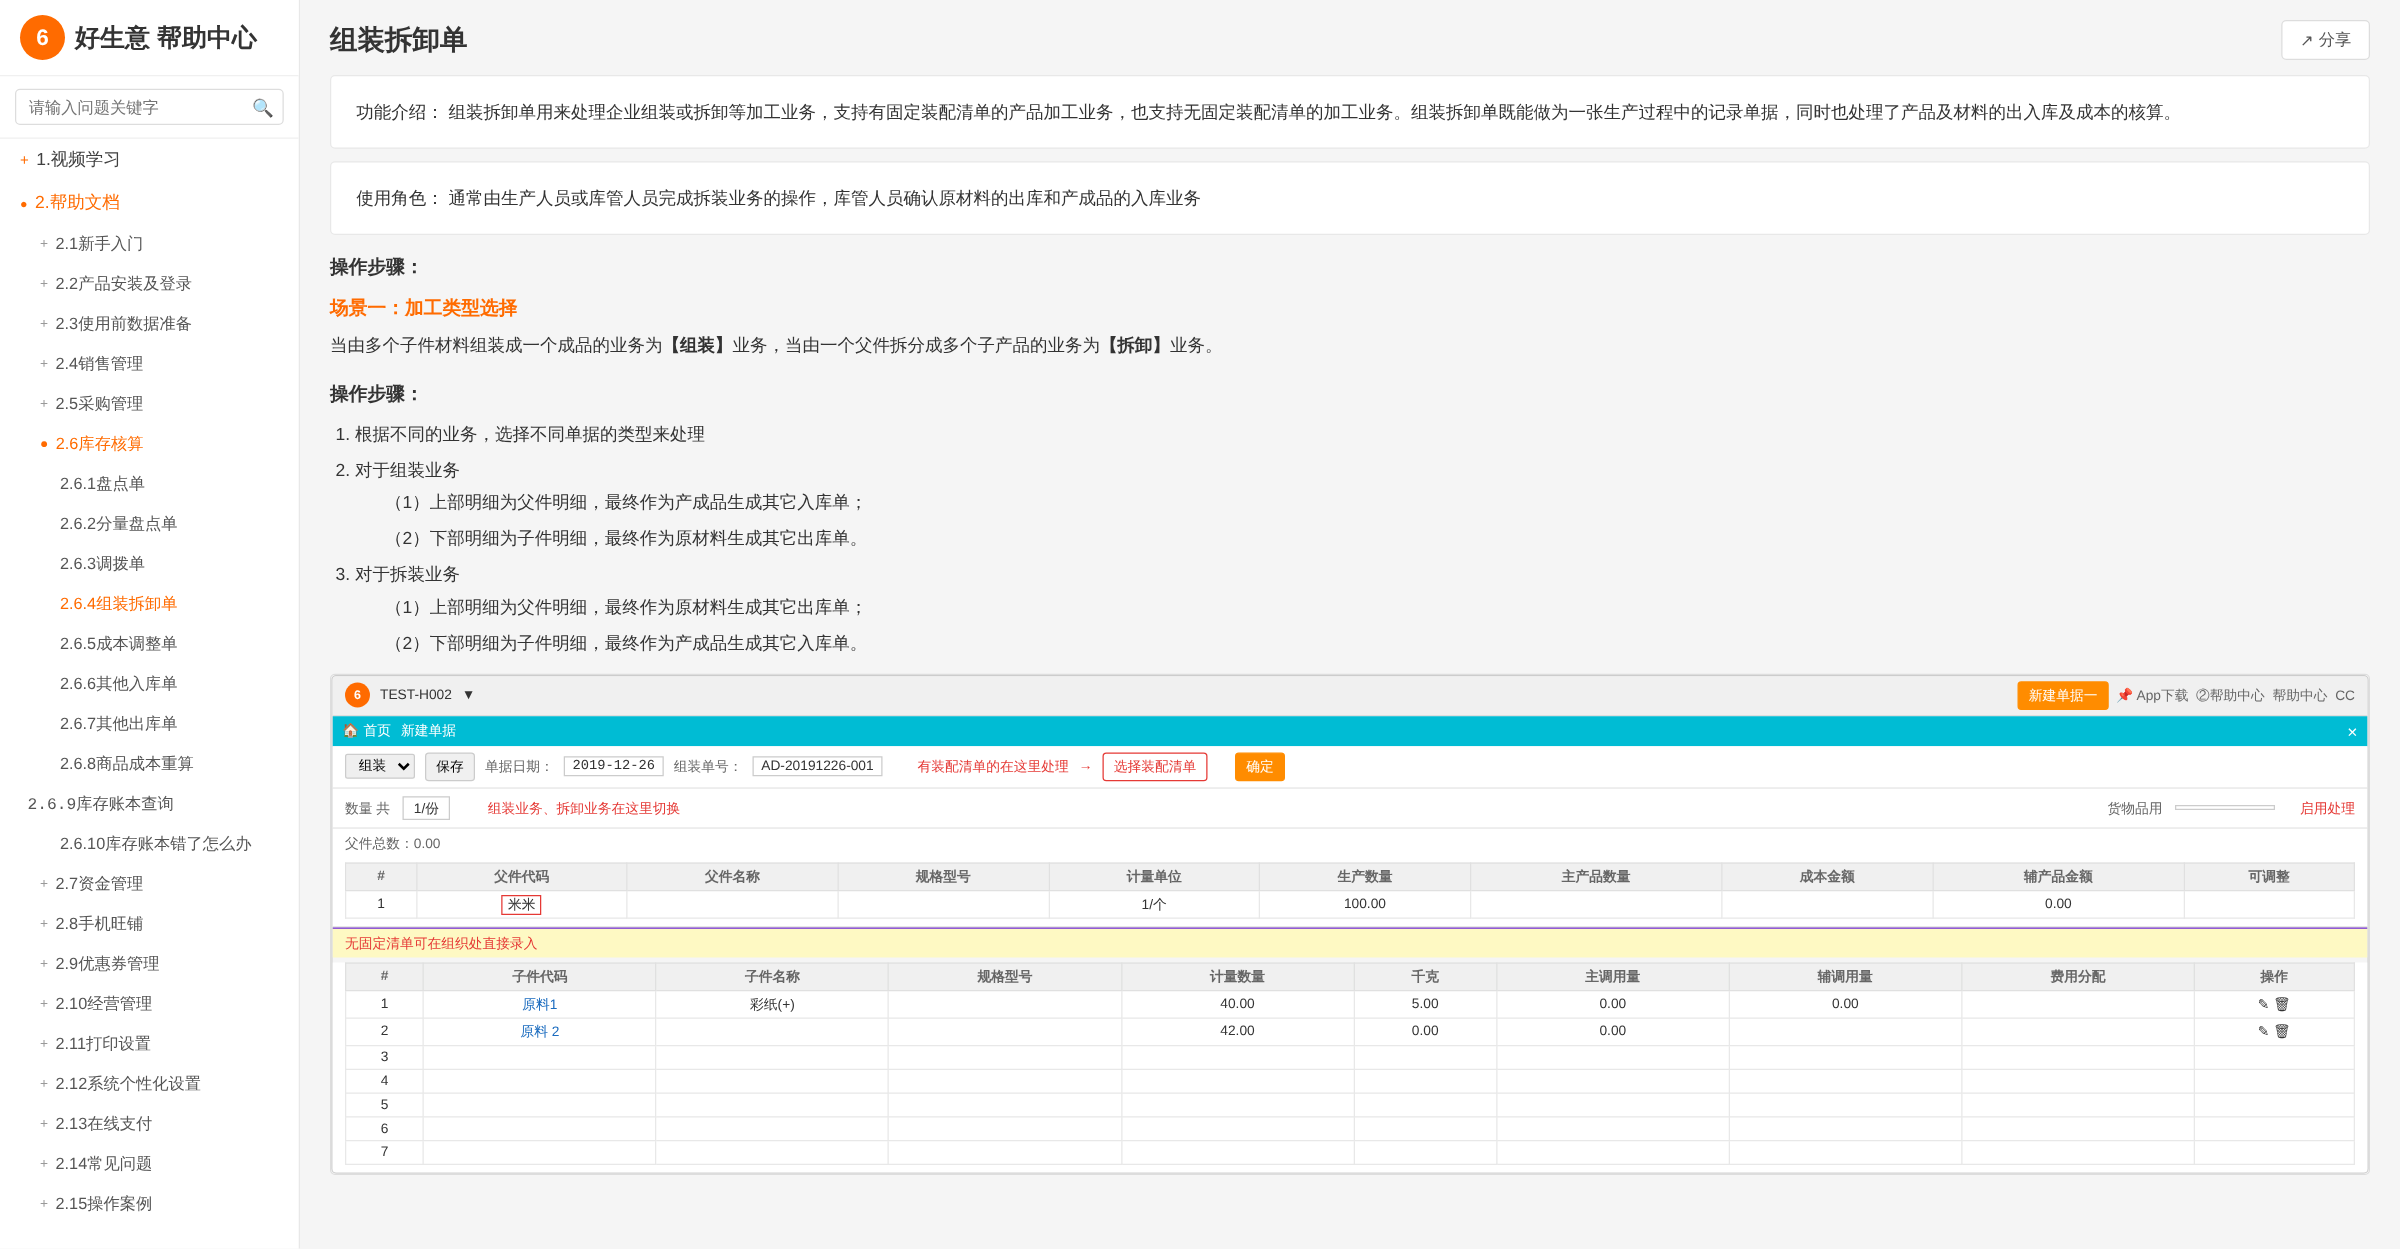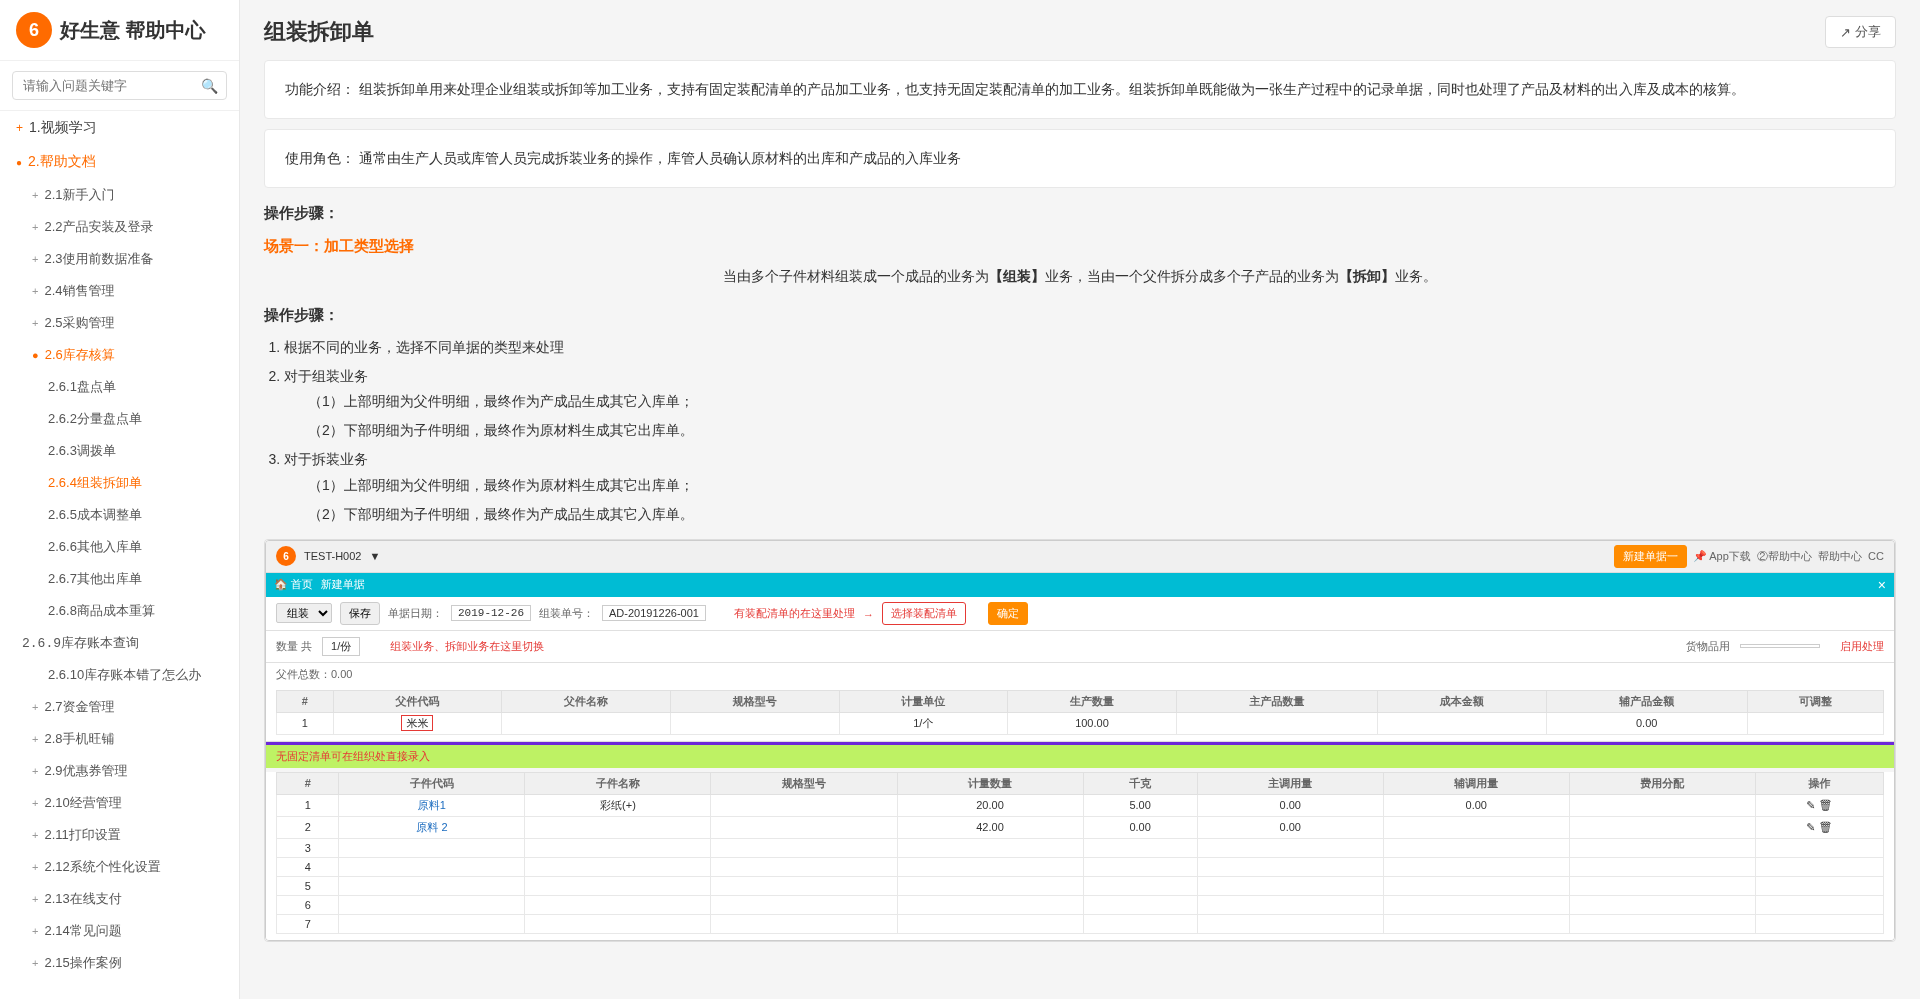--- a/index.html
+++ b/index.html
@@ -201,21 +201,20 @@
       font-weight: bold;
       color: #ff6b00;
       margin: 14px 0 8px;
     }
 
     .content-text {
       font-size: 14px;
       color: #333;
       line-height: 1.8;
       margin-bottom: 6px;
-      text-align: center;
     }
 
     ol.steps {
       padding-left: 20px;
       margin: 6px 0;
     }
 
     ol.steps li {
       margin-bottom: 4px;
       line-height: 1.8;
@@ -569,21 +568,21 @@
                     <td>100.00</td>
                     <td></td>
                     <td></td>
                     <td>0.00</td>
                     <td></td>
                   </tr>
                 </tbody>
               </table>
             </div>
 
-            <div style="background:#bef264; padding:4px 10px; font-size:11px; color:#e53935; border-top:3px solid #6d28d9; display:flex; align-items:center; gap:10px;">
+            <div style="background:#fef9c3; padding:4px 10px; font-size:11px; color:#e53935; border-top:1px solid #6d28d9; display:flex; align-items:center; gap:10px;">
               <span>无固定清单可在组织处直接录入</span>
             </div>
 
             <div style="background:#fff; padding:0 10px 6px;">
               <table class="app-table">
                 <thead>
                   <tr style="background:#e8f4e8;">
                     <th>#</th>
                     <th>子件代码</th>
                     <th>子件名称</th>
@@ -595,21 +594,21 @@
                     <th>费用分配</th>
                     <th>操作</th>
                   </tr>
                 </thead>
                 <tbody>
                   <tr>
                     <td>1</td>
                     <td style="color:#1a6bbf;">原料1</td>
                     <td>彩纸(+)</td>
                     <td></td>
-                    <td>20.00</td>
+                    <td>40.00</td>
                     <td>5.00</td>
                     <td>0.00</td>
                     <td>0.00</td>
                     <td></td>
                     <td>✎ 🗑</td>
                   </tr>
                   <tr>
                     <td>2</td>
                     <td style="color:#1a6bbf;">原料 2</td>
                     <td></td>

